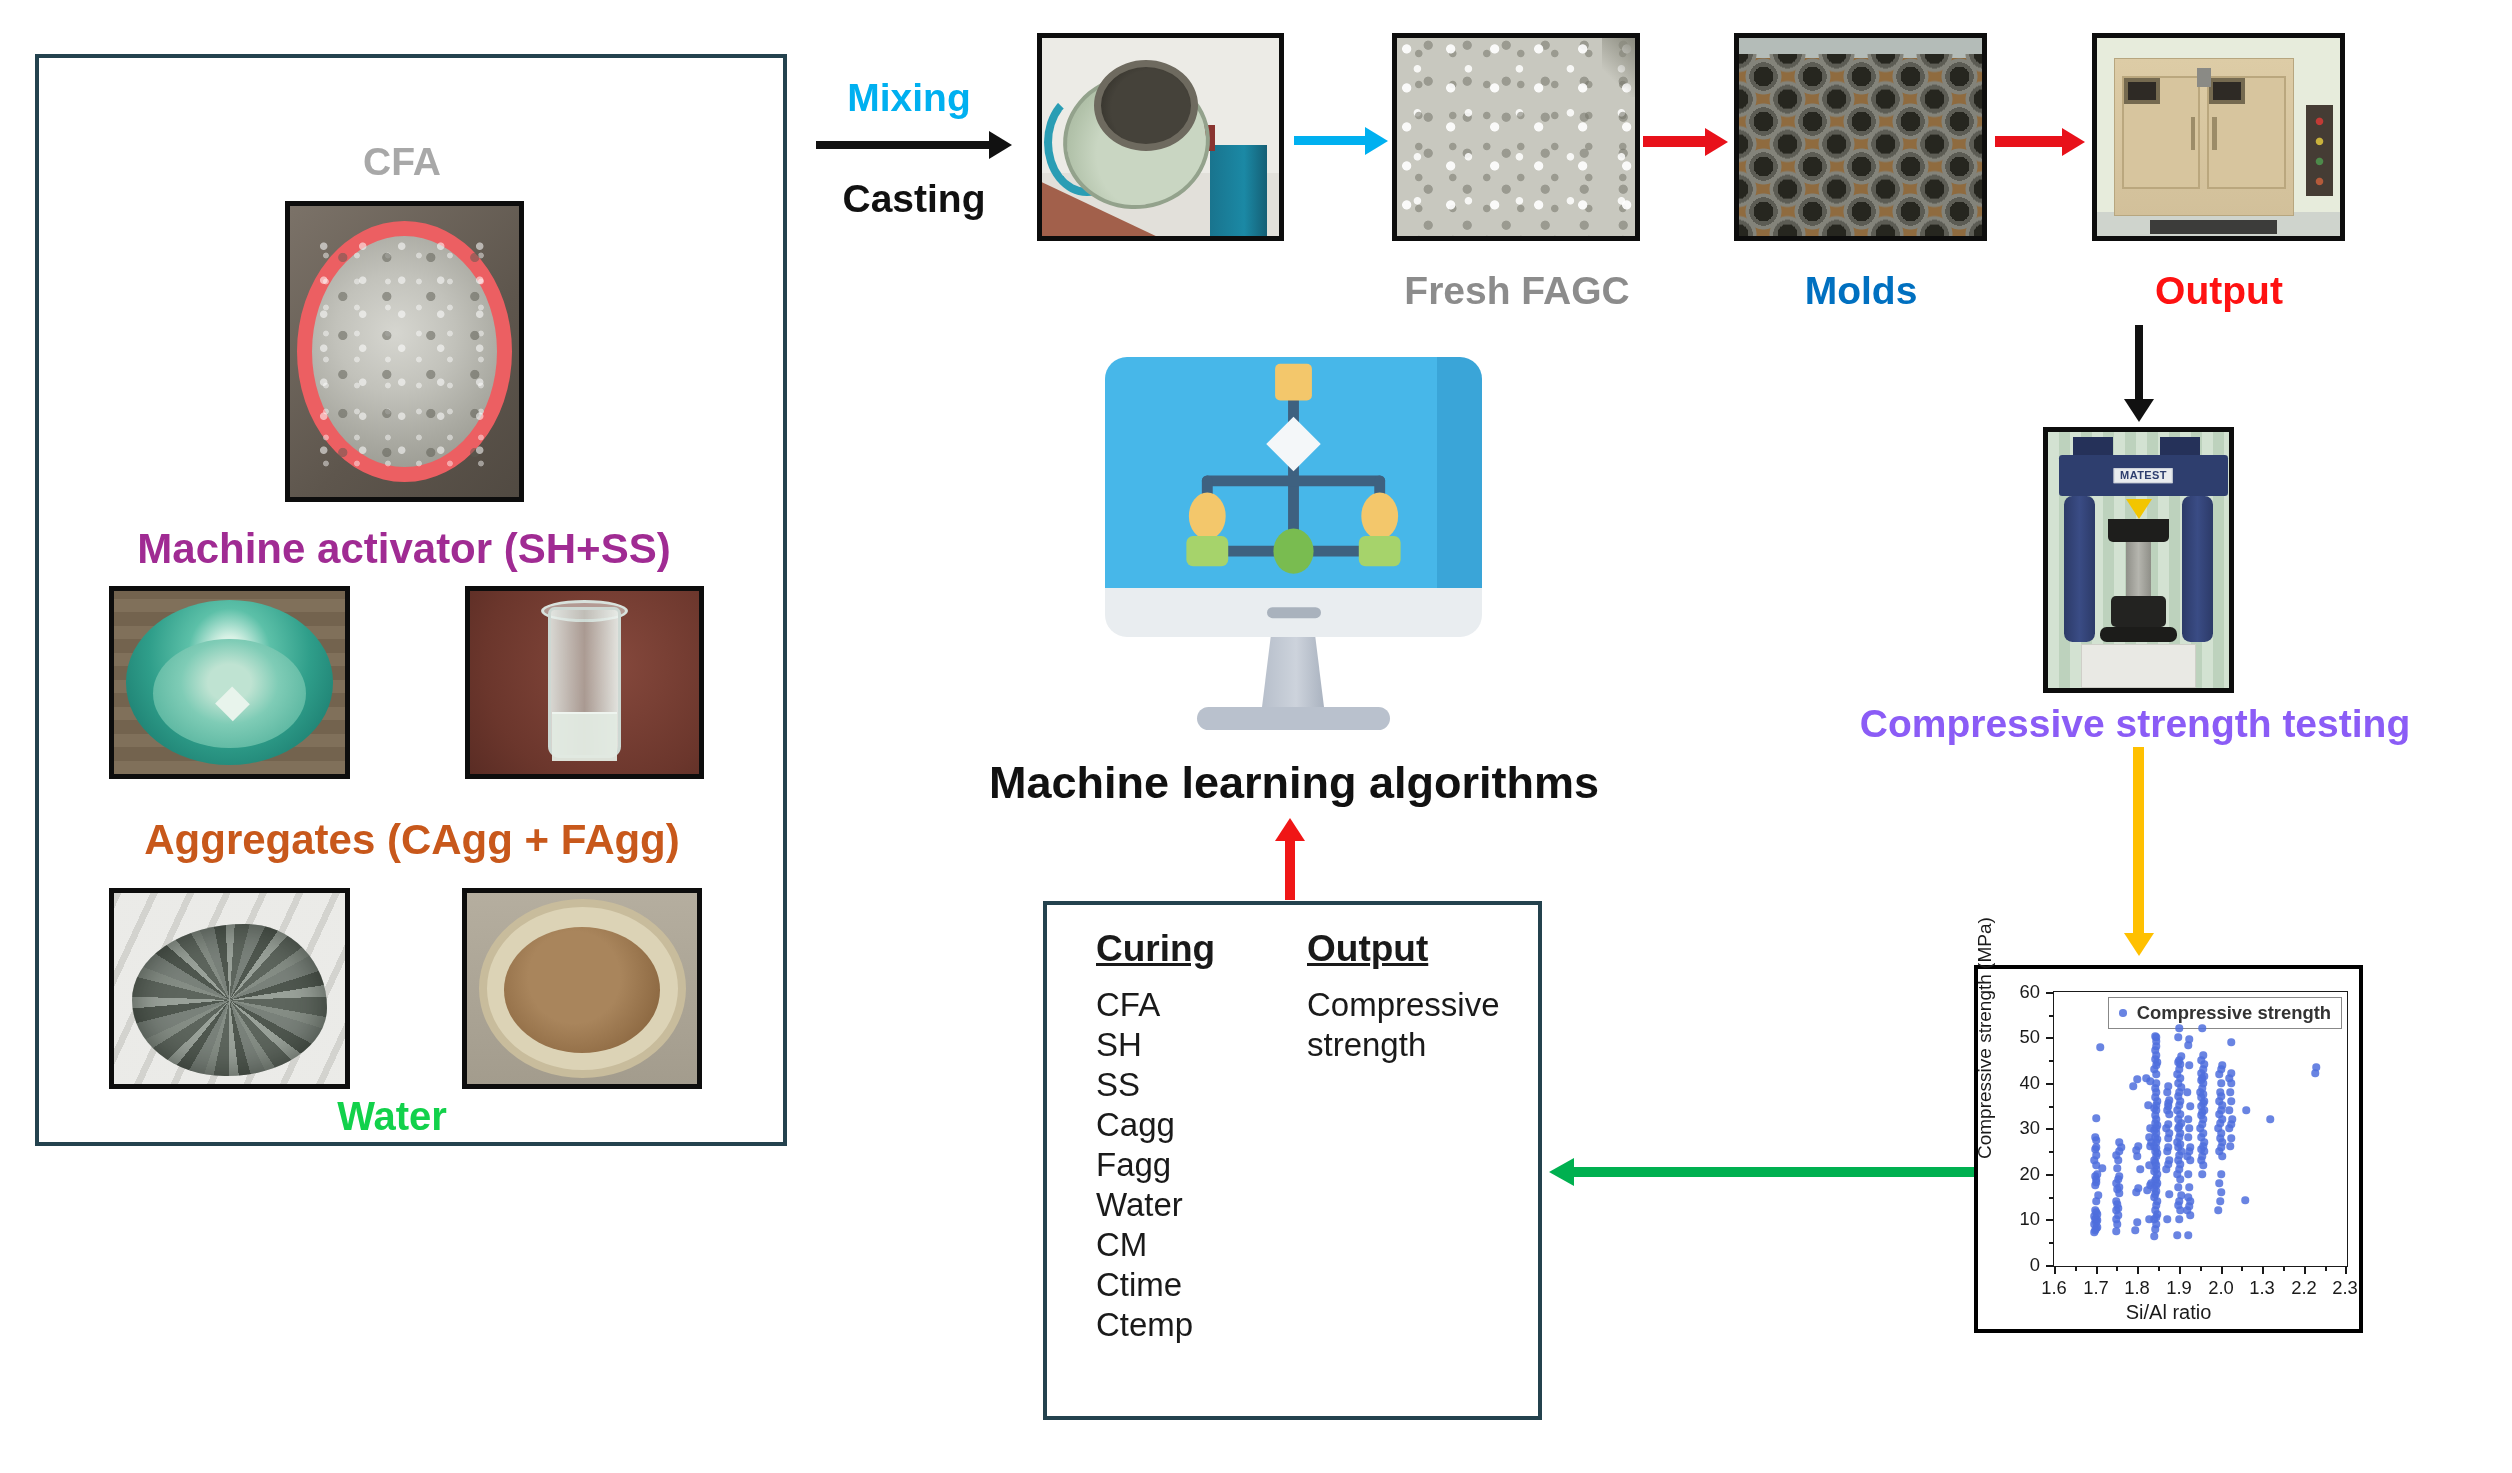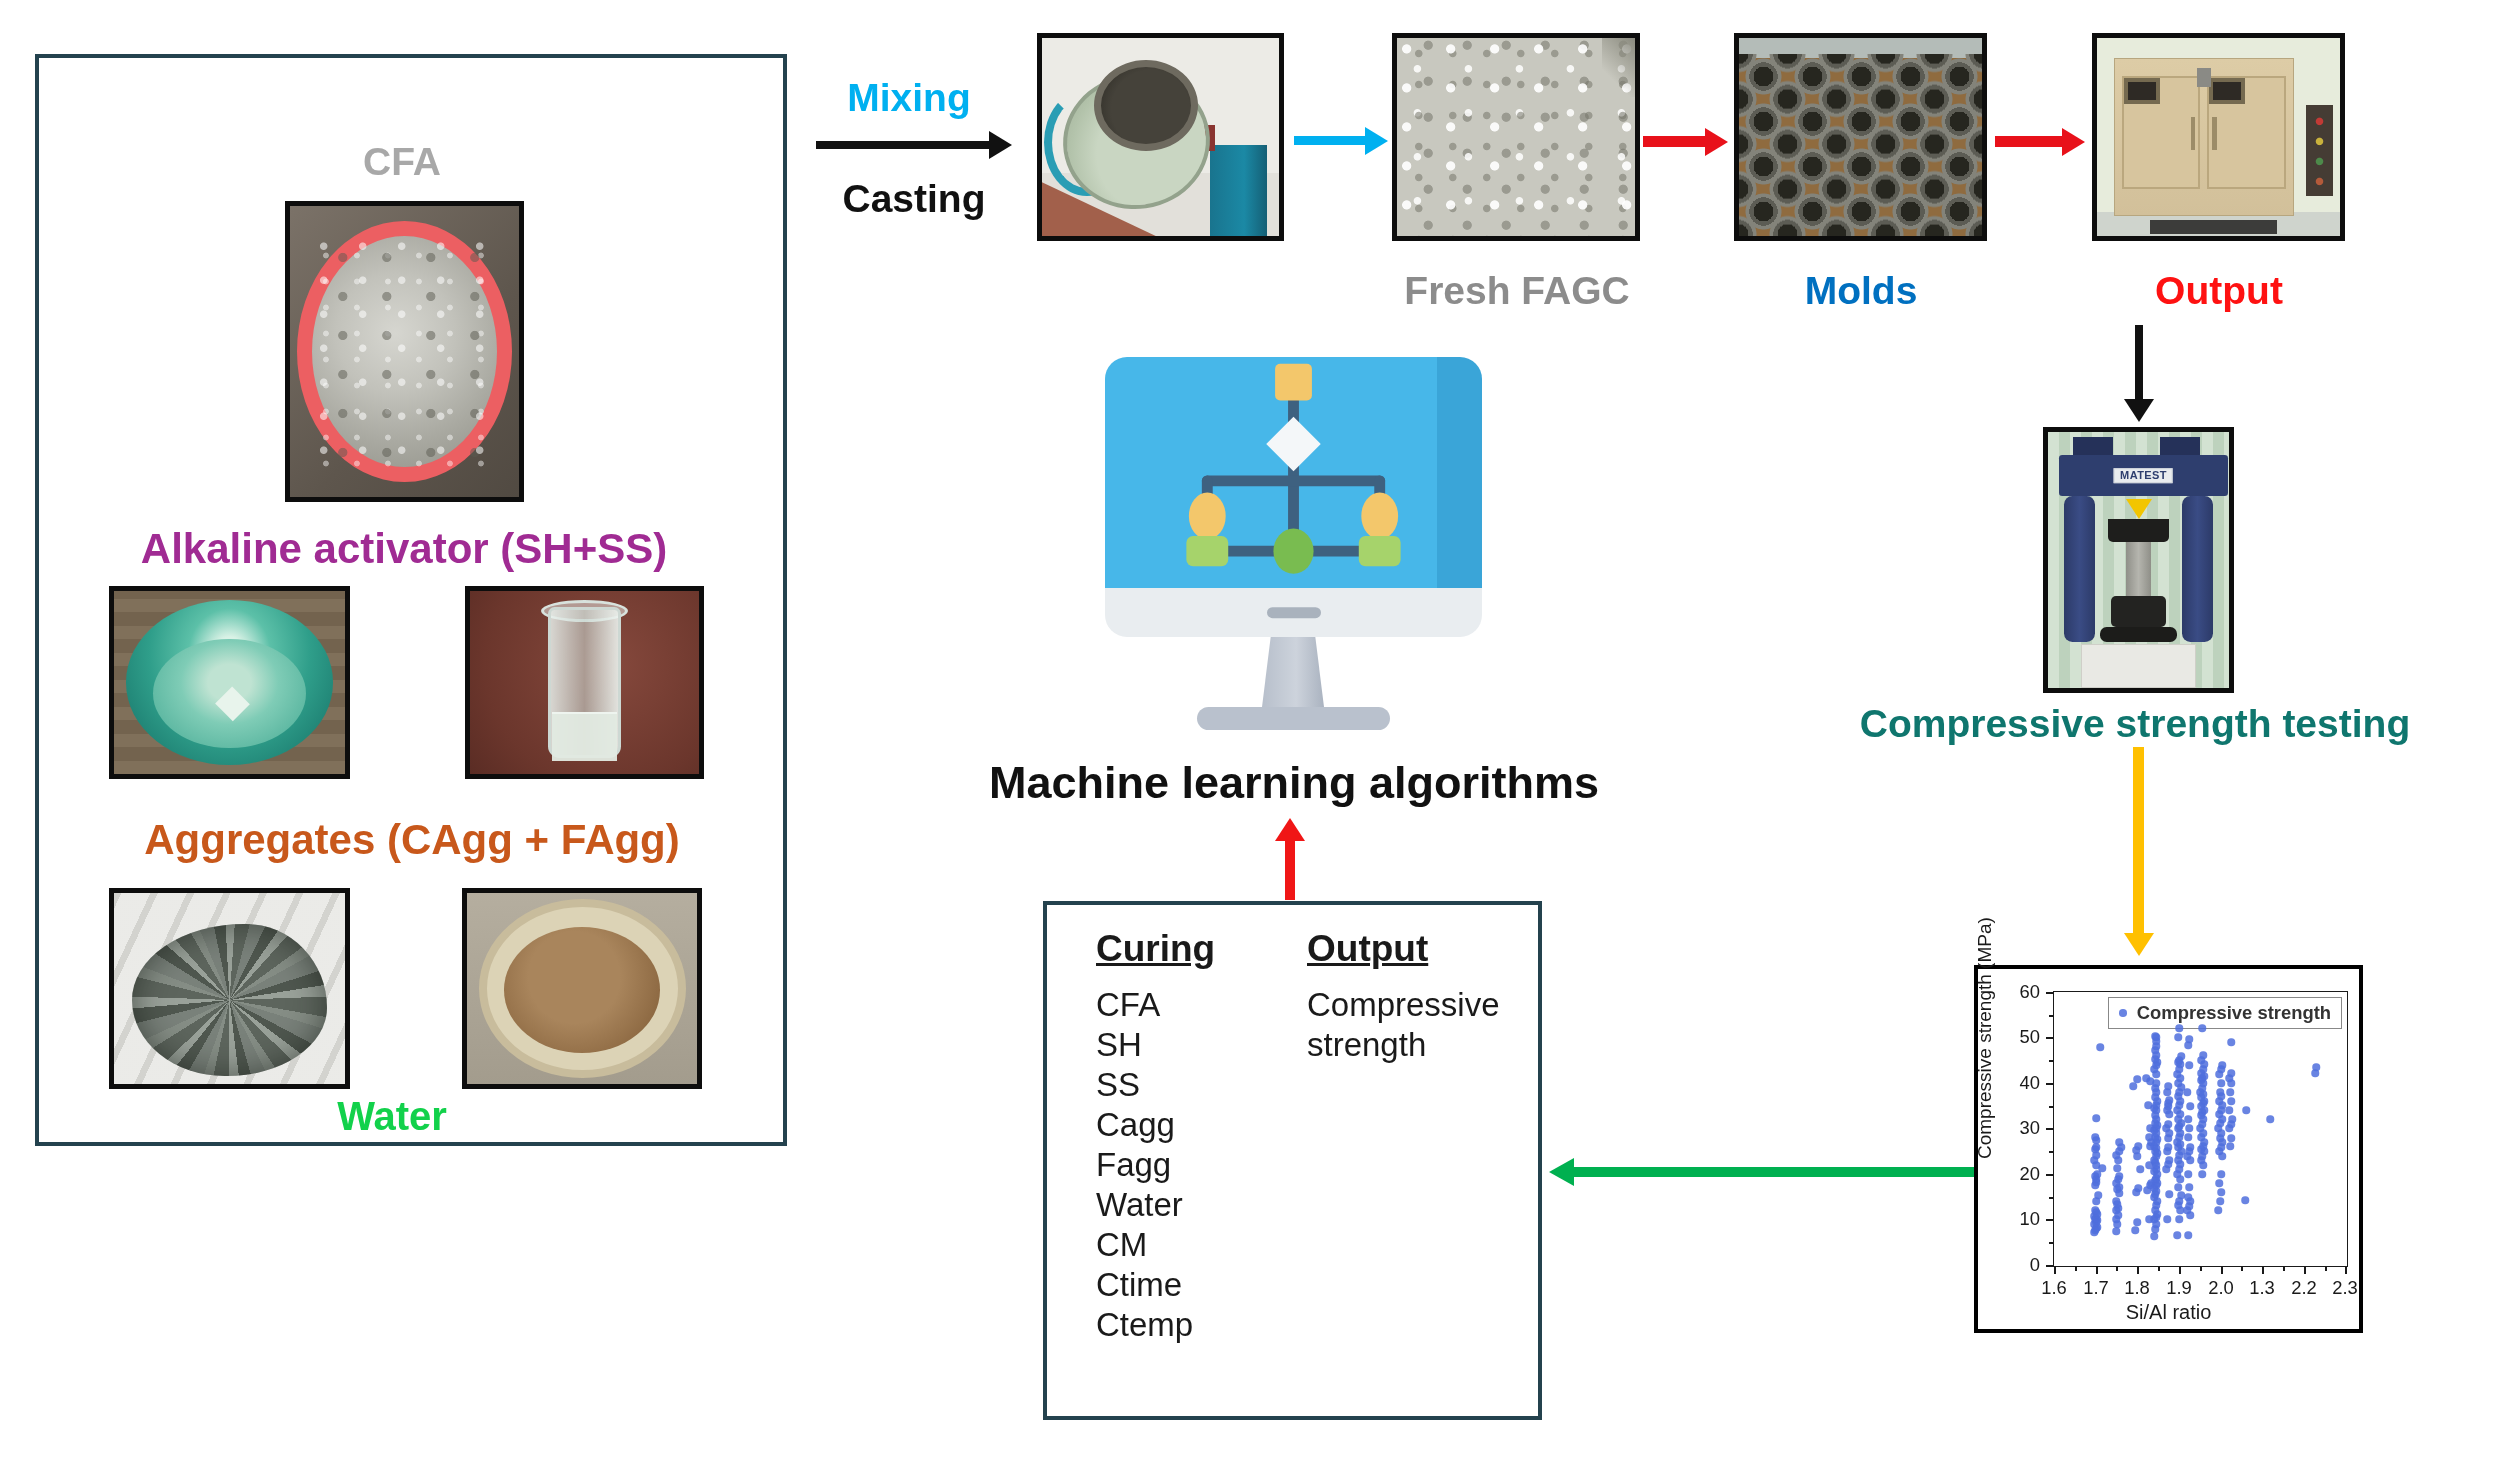--- a/index.html
+++ b/index.html
@@ -161,21 +161,21 @@
 
   <div class="outline-box" style="left:35px;top:54px;width:752px;height:1092px;"></div>
 
   <div class="lbl" style="left:402px;top:141px;font-size:39px;color:#a8a8a8;">CFA</div>
   <div class="ph ph-cfa" style="left:285px;top:201px;width:239px;height:301px;">
     <div class="cfa-basin">
         <div class="speck" style="position:absolute;"></div>
       </div>
   </div>
 
-  <div class="lbl" style="left:404px;top:526px;font-size:42px;color:#a02b93;">Alkaline activator (SH+SS)</div>
+  <div class="lbl" style="left:404px;top:526px;font-size:42px;color:#a02b93;">Machine activator (SH+SS)</div>
   <div class="ph ph-bowl" style="left:109px;top:586px;width:241px;height:193px;">
     <div class="bowl-outer"></div>
     <div class="bowl-inner"></div>
     <div class="bowl-chip"></div>
   </div>
   <div class="ph ph-beaker" style="left:465px;top:586px;width:239px;height:193px;">
     <div class="bk-rim"></div>
     <div class="bk-glass"></div>
     <div class="bk-liquid"></div>
   </div>
@@ -247,21 +247,21 @@
     </div>
     <div class="tm-col l"></div>
     <div class="tm-col r"></div>
     <div class="tm-yellow"></div>
     <div class="tm-upper"></div>
     <div class="tm-spec"></div>
     <div class="tm-lower"></div>
     <div class="tm-disc"></div>
     <div class="tm-cabinet"></div>
   </div>
-  <div class="lbl" style="left:2135px;top:703px;font-size:39px;color:#0f766e;">Compressive strength testing</div>
+  <div class="lbl" style="left:2135px;top:703px;font-size:39px;color:#8b5cf6;">Compressive strength testing</div>
 
   <div class="arv down" style="left:2133px;top:747px;width:11px;height:186px;--c:#ffc000;"></div>
 
   <div id="plot">
     <div id="ylab">Compressive strength (MPa)</div>
     <div id="axes">
       <div id="legend">
         <div class="dot"></div>
         <span>Compressive strength</span>
       </div>

